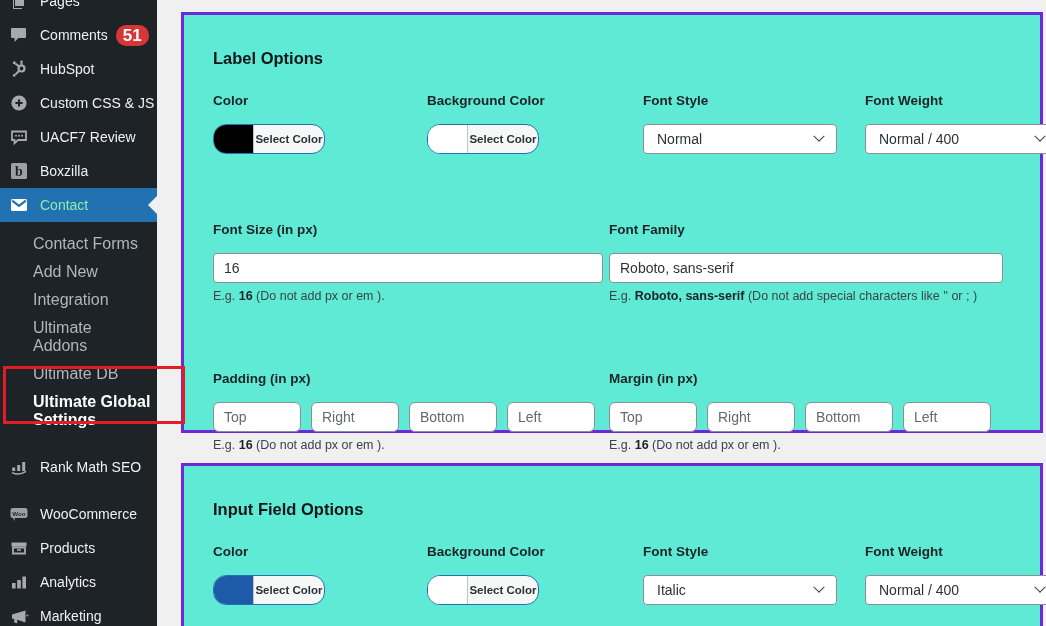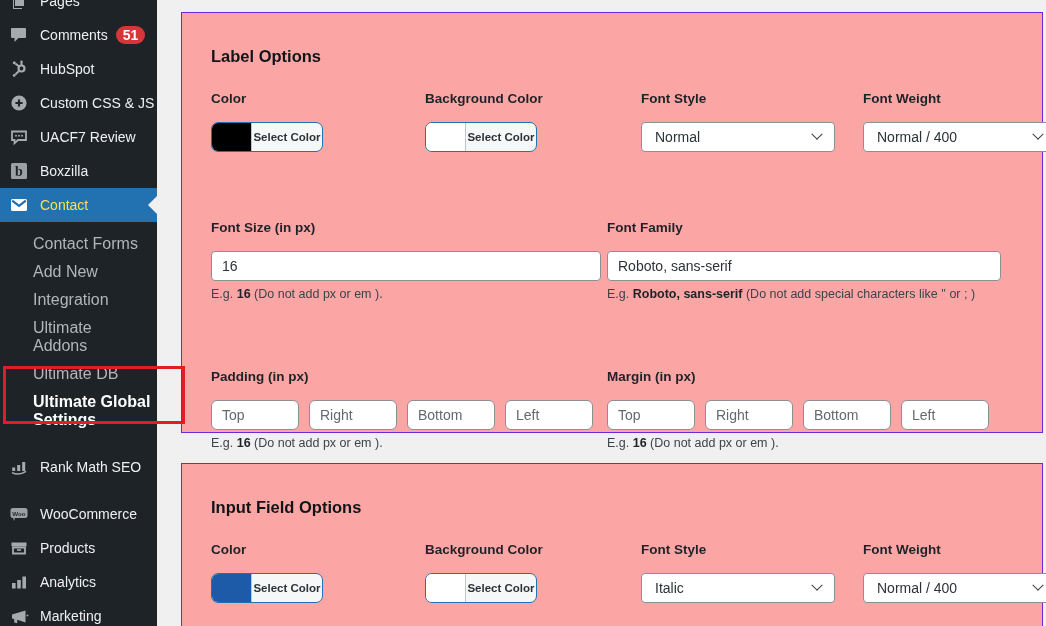--- a/index.html
+++ b/index.html
@@ -4,44 +4,44 @@
 <style>
   html,body{margin:0;padding:0;}
   body{font-family:"Liberation Sans",sans-serif;}
   .page{position:relative;width:1046px;height:626px;overflow:hidden;background:#f0f0f1;}
 
   
   .sidebar{position:absolute;left:0;top:0;bottom:0;width:157px;background:#1d2327;overflow:hidden;z-index:5;}
   .menu{margin-top:-16px;}
   .mi{position:relative;display:flex;align-items:center;height:34px;padding-left:9px;color:#f0f0f1;font-size:14px;cursor:pointer;}
   .mi .ico{width:20px;height:20px;margin-right:11px;flex:0 0 20px;display:flex;align-items:center;justify-content:center;}
-  .mi.active{background:#2271b1;color:#fde047;}
+  .mi.active{background:#2271b1;color:#86efac;}
   .mi.active .arrow{position:absolute;right:0;top:50%;transform:translateY(-50%);width:0;height:0;
     border-top:9px solid transparent;border-bottom:9px solid transparent;border-right:9px solid #f0f0f1;}
-  .badge{margin-left:8px;background:#d63638;color:#fff;font-size:14px;font-weight:bold;border-radius:10px;padding:2px 7px;line-height:1;}
+  .badge{margin-left:8px;background:#d63638;color:#fff;font-size:17px;font-weight:bold;border-radius:10px;padding:2px 7px;line-height:1;}
   .submenu{padding:8px 0 8px 0;}
   .smi{padding:5px 10px 5px 33px;font-size:16px;line-height:18px;color:#b2b6ba;cursor:pointer;}
   .smi.active{color:#fff;font-weight:bold;}
   .gap-separator{height:13px;}
   .lower{margin-top:8px;}
 
   
   .annotation{position:absolute;left:3px;top:366px;width:176px;height:52px;border:3px solid #e21d25;z-index:50;pointer-events:none;}
 
   
   .content{position:absolute;left:157px;top:0;right:0;bottom:-60px;background:#f0f0f1;padding:12px 3px 0 24px;box-sizing:border-box;}
-  .card{background:#fca5a5;border:1px solid #6d28d9;box-sizing:border-box;padding:34px 56px 0 29px;}
+  .card{background:#5eead4;border:3px solid #6d28d9;box-sizing:border-box;padding:34px 56px 0 29px;}
   .card1{height:421px;}
   .card2{margin-top:30px;height:290px;}
   .sec-title{margin:0;font-size:16.5px;font-weight:bold;color:#101517;}
   .row4{display:grid;grid-template-columns:186px 188px 194px 193px;column-gap:28px;margin-top:25px;}
   .row2{display:grid;grid-template-columns:390px 394px;column-gap:6px;margin-top:68px;}
   .flabel{display:block;font-size:13.5px;font-weight:bold;color:#1d2327;margin-bottom:16px;}
 
-  .colorpicker{display:flex;width:112px;height:30px;border:1px solid #2271b1;border-radius:7px;overflow:hidden;background:#f6f7f7;cursor:pointer;box-sizing:border-box;}
+  .colorpicker{display:flex;width:112px;height:30px;border:1px solid #2271b1;border-radius:13px;overflow:hidden;background:#f6f7f7;cursor:pointer;box-sizing:border-box;}
   .swatch{width:40px;height:100%;border-right:1px solid #c3c4c7;box-sizing:border-box;}
   .cp-label{flex:1;display:flex;align-items:center;justify-content:center;font-size:11.5px;font-weight:bold;color:#2c3338;}
 
   .select{display:flex;align-items:center;justify-content:space-between;height:30px;border:1px solid #8c8f94;border-radius:4px;background:#fff;padding:0 13px;font-size:14px;color:#2c3338;cursor:pointer;box-sizing:border-box;}
   .chev{width:7px;height:7px;border-right:1.6px solid #3c434a;border-bottom:1.6px solid #3c434a;transform:rotate(45deg) translate(-2px,-2px);}
 
   .tinput{width:100%;height:30px;border:1px solid #8c8f94;border-radius:4px;padding:0 10px;font-size:14px;color:#2c3338;box-sizing:border-box;background:#fff;font-family:"Liberation Sans",sans-serif;}
   .tinput::placeholder{color:#646970;opacity:1;}
   .boxgroup{display:flex;gap:10px;}
   .boxgroup .tinput{width:88px;border-radius:6px;}

